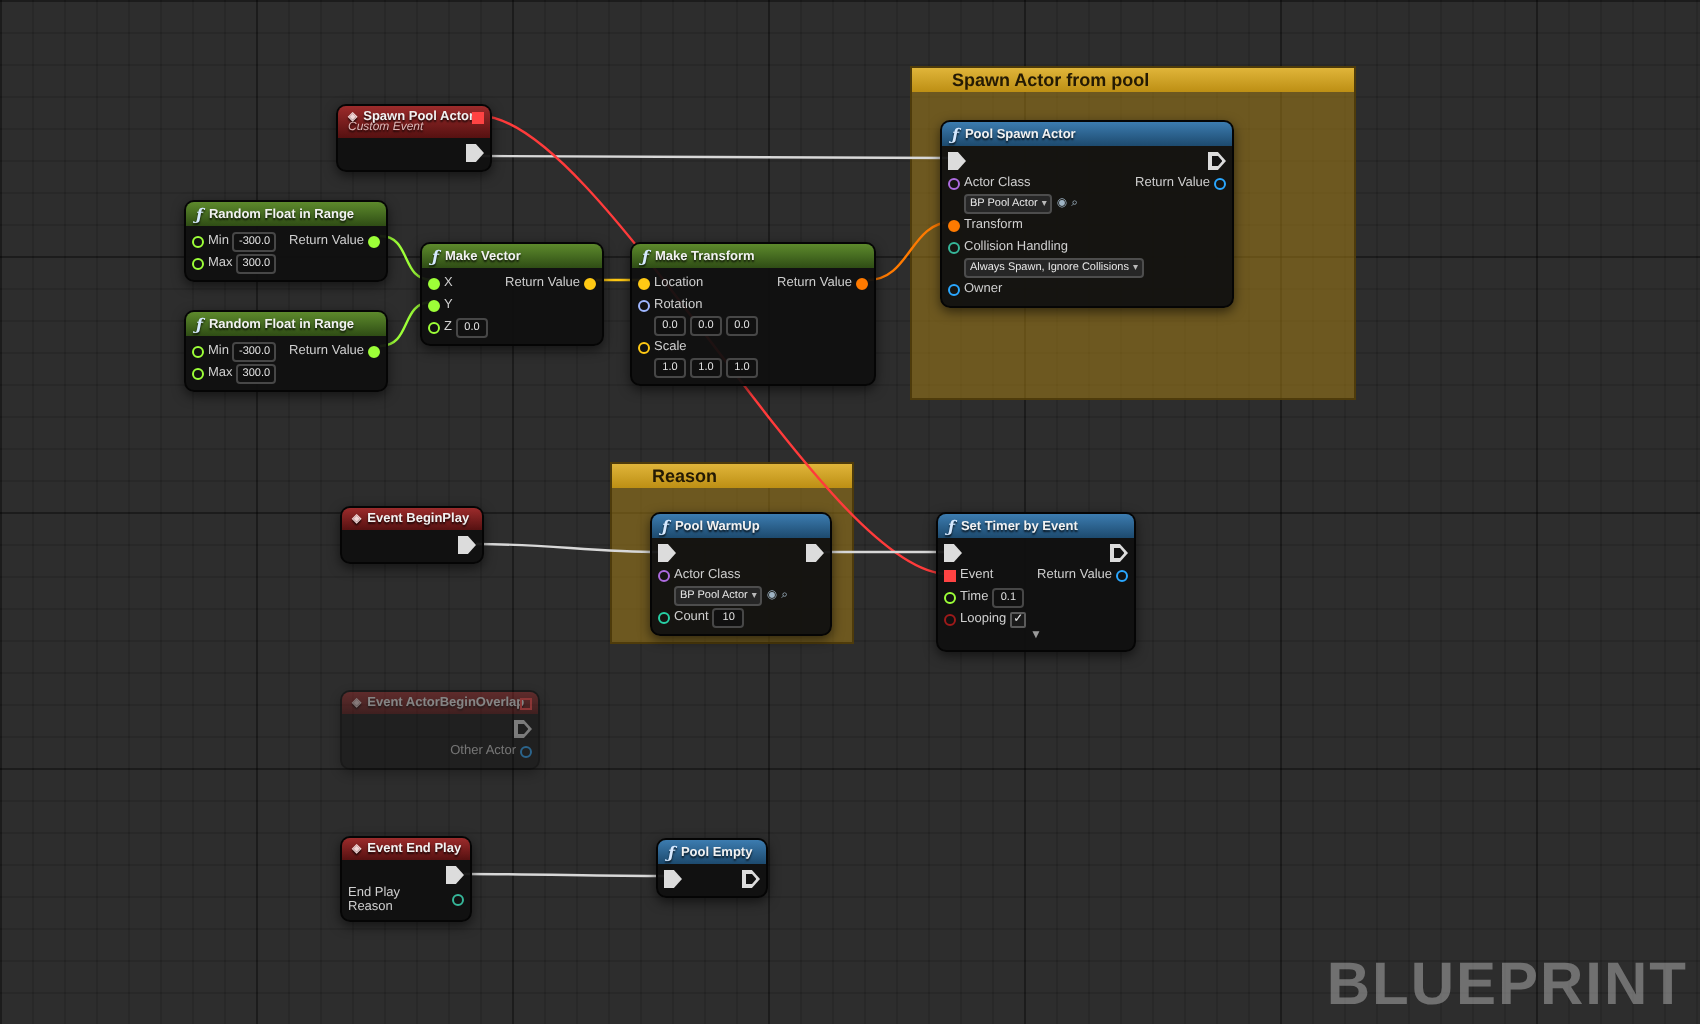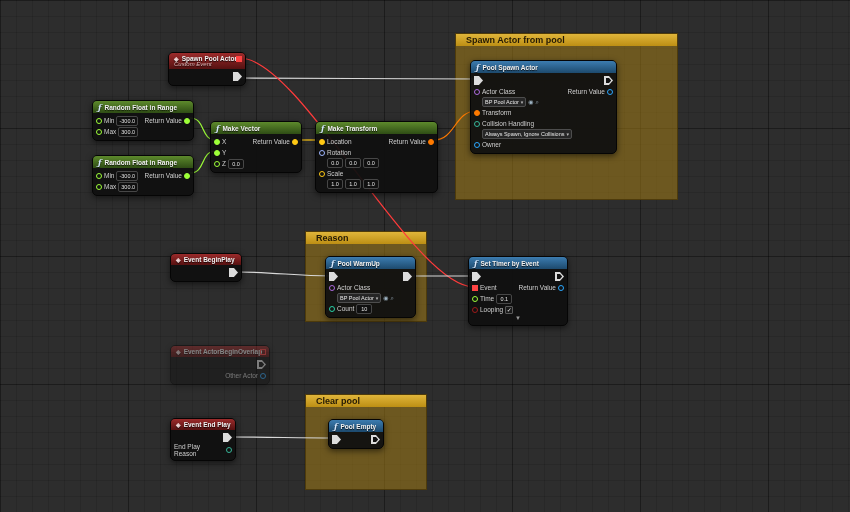--- a/index.html
+++ b/index.html
@@ -9,21 +9,21 @@
     background-color:#2d2d2d;
     background-image:
       linear-gradient(rgba(0,0,0,.30) 1px,transparent 1px),
       linear-gradient(90deg,rgba(0,0,0,.30) 1px,transparent 1px),
       linear-gradient(rgba(0,0,0,.12) 1px,transparent 1px),
       linear-gradient(90deg,rgba(0,0,0,.12) 1px,transparent 1px);
     background-size:128px 128px,128px 128px,16px 16px,16px 16px}
 
   .comment{position:absolute;z-index:1;background:rgba(168,128,22,.52);border:1px solid rgba(70,52,6,.8)}
   .ctitle{background:linear-gradient(#e0b53a,#bd8f14);color:#241a04;font-size:9px;font-weight:bold;
-    padding:1px 10px;white-space:nowrap;overflow:hidden}
+    padding:1px 20px;white-space:nowrap;overflow:hidden}
 
   #wires{position:absolute;left:0;top:0;z-index:2;pointer-events:none}
   .wexec{stroke:#d8d8d8;stroke-width:1.2;fill:none}
   .wdel{stroke:#ff3b3b;stroke-width:1.2;fill:none}
   .wfloat{stroke:#9dff38;stroke-width:1.2;fill:none}
   .wvec{stroke:#ffc914;stroke-width:1.2;fill:none}
   .wtrans{stroke:#ff7a00;stroke-width:1.2;fill:none}
 
   .node{position:absolute;z-index:3;background:rgba(16,16,16,.94);border:1px solid #050505;border-radius:5px;
     box-shadow:0 2px 6px rgba(0,0,0,.55);color:#c9c9c9}
@@ -75,23 +75,20 @@
 <body>
 
 <div id="canvas">
 
   <div class="comment" style="left:455px;top:33px;width:223px;height:167px">
     <div class="ctitle">Spawn Actor from pool</div>
   </div>
   <div class="comment" style="left:305px;top:231px;width:122px;height:91px">
     <div class="ctitle">Reason</div>
   </div>
-  <div class="comment" style="left:305px;top:394px;width:122px;height:96px">
-    <div class="ctitle">Clear pool</div>
-  </div>
 
   <svg id="wires" width="850" height="512">
     <path class="wexec" d="M240,78 C300,78 420,79 476,79"></path>
     <path class="wdel" d="M240,58 C300,58 413,287 474,287"></path>
     <path class="wfloat" d="M190,118 C206,118 200,140 216,140"></path>
     <path class="wfloat" d="M190,173 C206,173 200,151 216,151"></path>
     <path class="wvec" d="M298,140 C308,140 311,140 321,140"></path>
     <path class="wtrans" d="M434,140 C455,140 455,111 476,111"></path>
     <path class="wexec" d="M238,272 C275,272 295,276 331,276"></path>
     <path class="wexec" d="M412,276 C435,276 450,276 474,276"></path>
@@ -417,13 +414,14 @@
         <span class="exec">
             <b></b>
           </span>
         <span class="exec h">
             <b></b>
           </span>
       </div>
     </div>
   </div>
 
+  <div id="watermark">BLUEPRINT</div>
 </div>
 
 </body></html>

